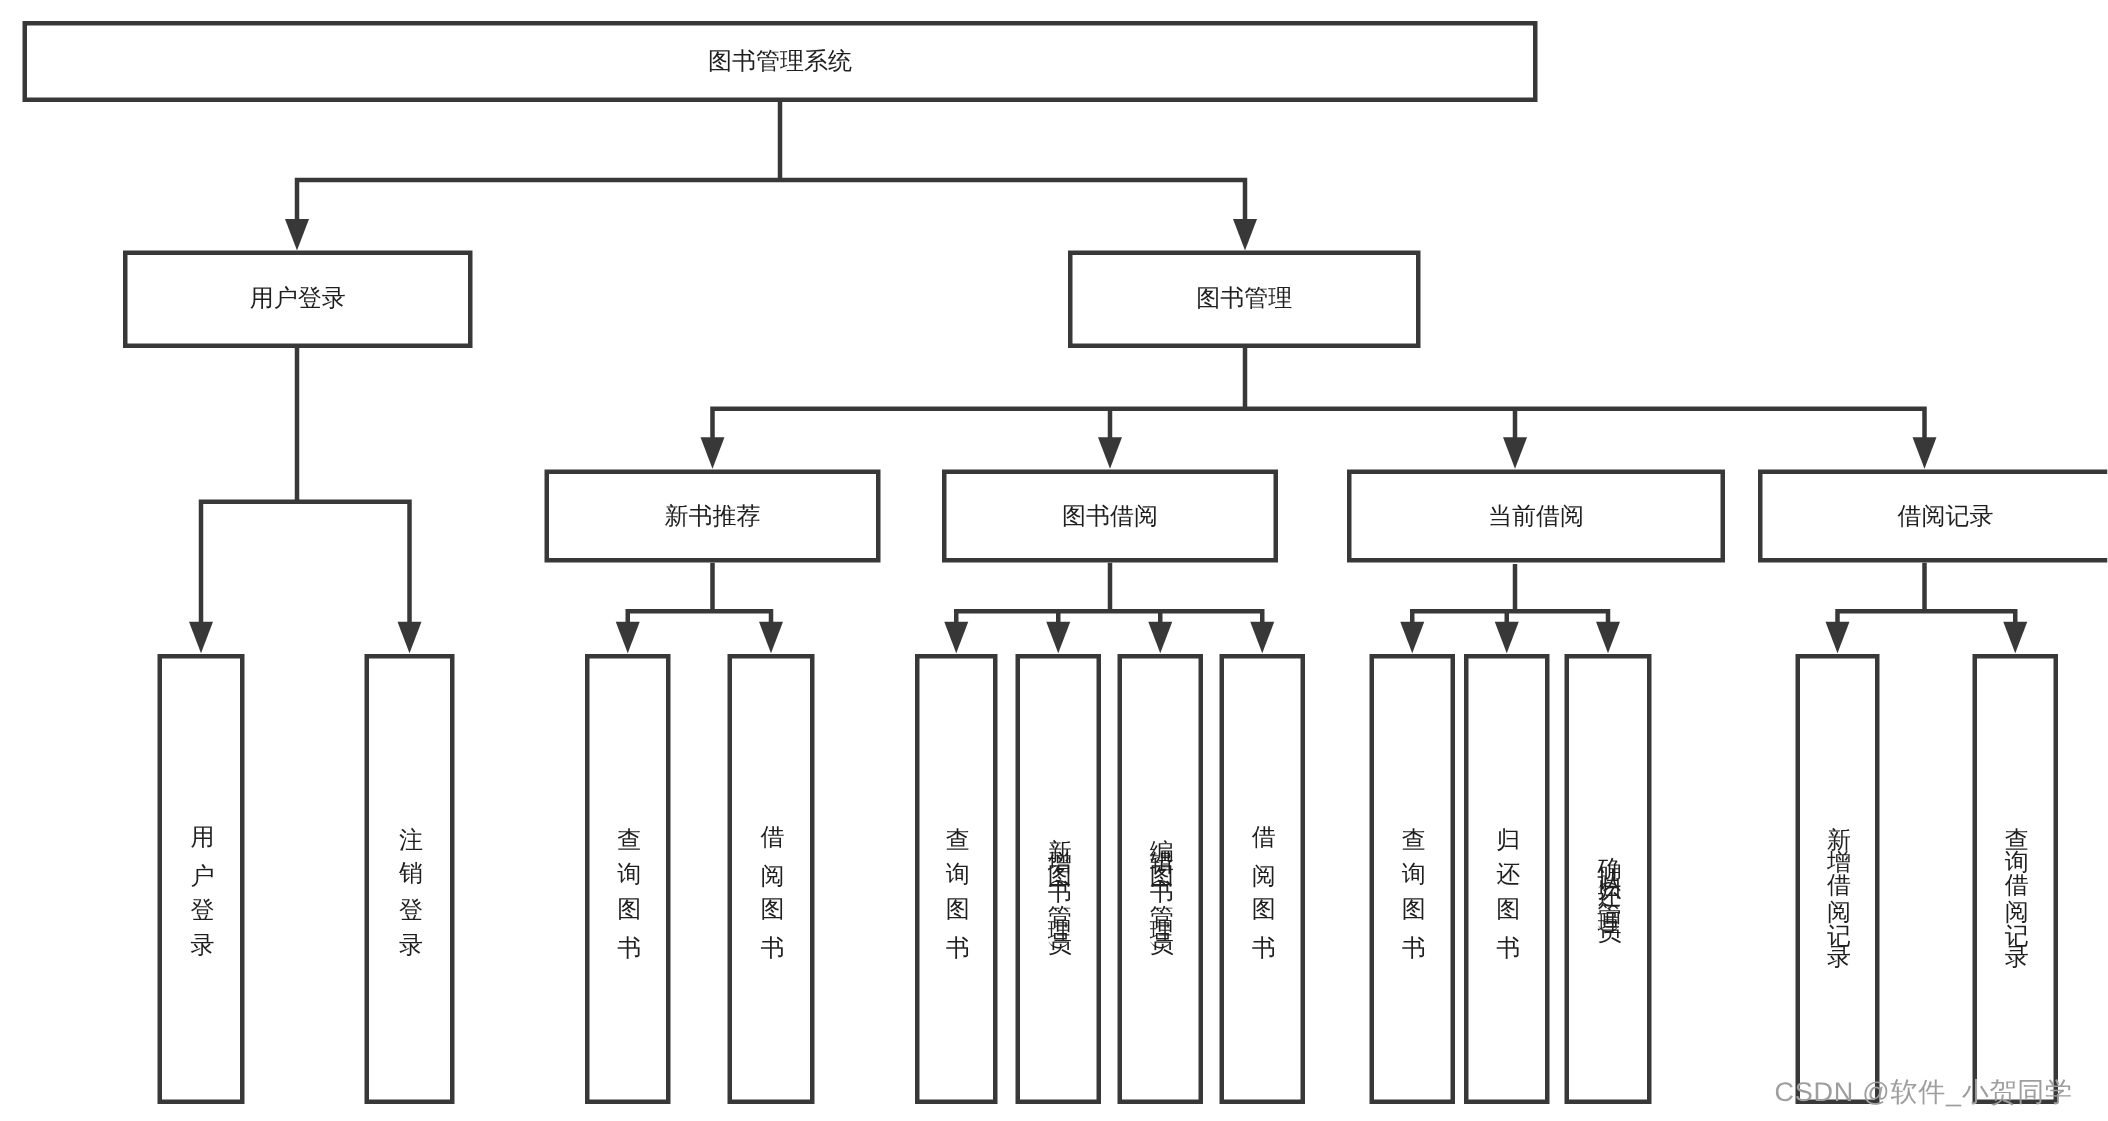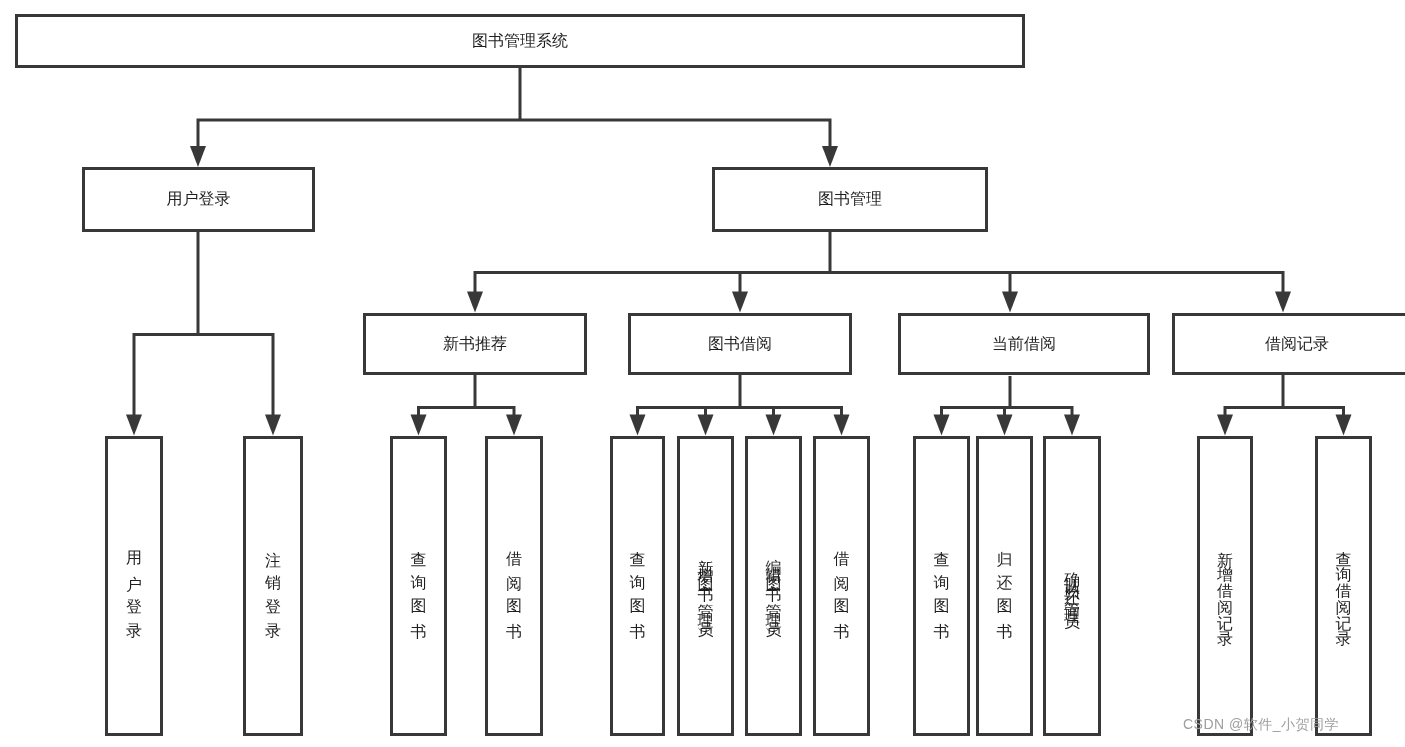--- a/index.html
+++ b/index.html
@@ -36,21 +36,21 @@
   .ls9 span { letter-spacing: 6px; }
   #connector-svg {
     position: absolute;
     left: 0; top: 0;
     z-index: 1;
   }
   #watermark {
     position: absolute;
     left: 1183px;
     top: 716px;
-    font-size: 14px;
+    font-size: 18px;
     color: #9e9e9e;
     white-space: nowrap;
     z-index: 6;
     letter-spacing: 0.5px;
   }
 </style>
 </head>
 <body>
 
 <div id="canvas">
@@ -95,21 +95,21 @@
     </g>
   </svg>
 
   <div class="box" style="left:15px; top:14px; width:1010px; height:54px;">
     <span>图书管理系统</span>
   </div>
 
   <div class="box" style="left:82px; top:167px; width:233px; height:65px;">
     <span>用户登录</span>
   </div>
-  <div class="box" style="left:712px; top:167px; width:276px; height:65px;">
+  <div class="box" style="left:712px; top:167px; width:235px; height:65px;">
     <span>图书管理</span>
   </div>
 
   <div class="box" style="left:628px; top:313px; width:224px; height:62px;">
     <span>图书借阅</span>
   </div>
   <div class="box" style="left:363px; top:313px; width:224px; height:62px;">
     <span>新书推荐</span>
   </div>
   <div class="box" style="left:898px; top:313px; width:252px; height:62px;">

